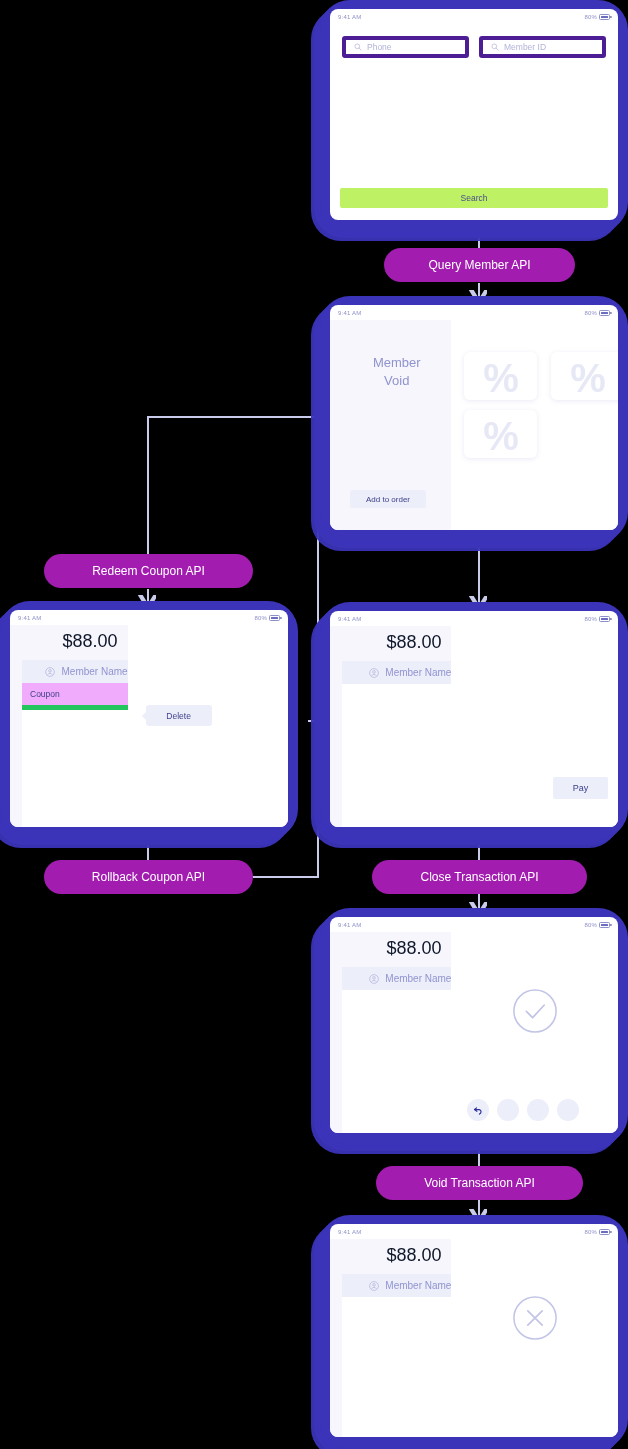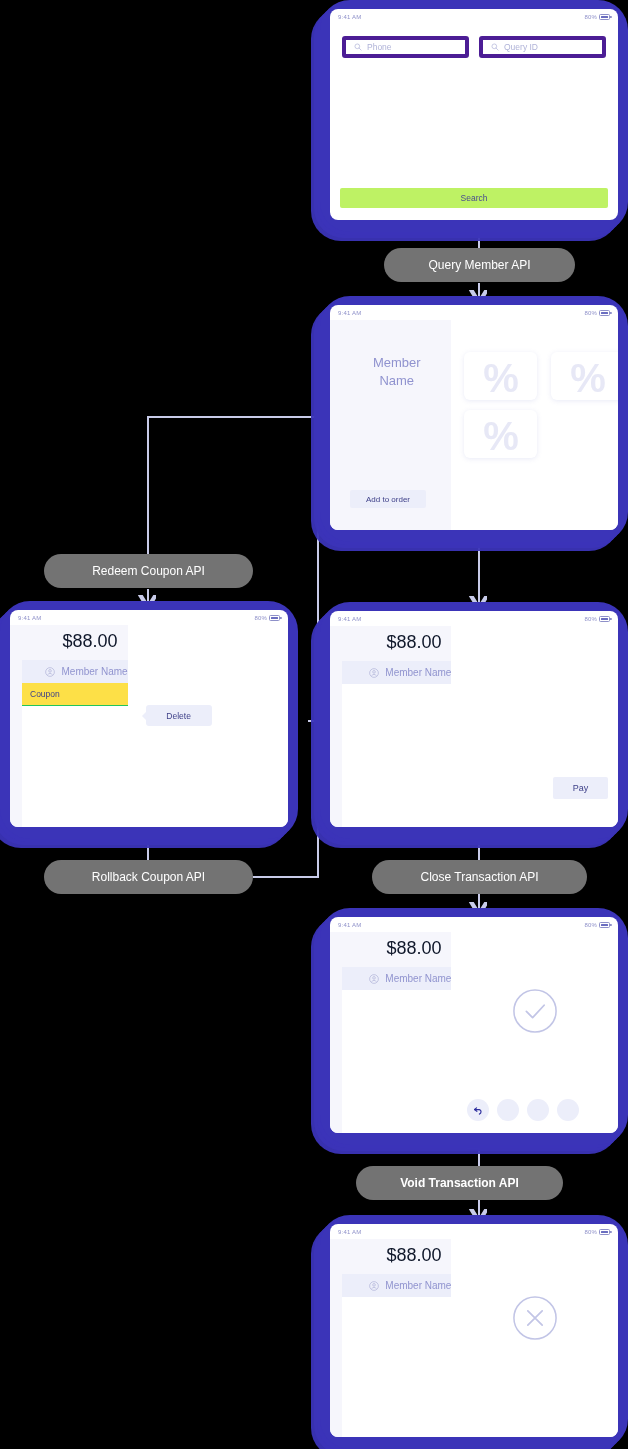--- a/index.html
+++ b/index.html
@@ -231,25 +231,25 @@
     align-items: center;
     gap: 6px;
     padding: 6px 0 6px 8px;
     background: #eceefa;
     font-size: 10px;
     color: #9194cf;
     justify-content: flex-end;
   }
   .person-ico { width: 10px; height: 10px; flex: 0 0 10px; }
   .line-item {
-    background: #fde047;
+    background: #f0abfc;
     padding: 6px 0 6px 8px;
     font-size: 8.5px;
     color: #3f4189;
-    border-bottom: 1px solid #22c55e;
+    border-bottom: 5px solid #22c55e;
   }
   .lp-fill { flex: 1; background: #ffffff; }
 
   .tooltip {
     position: absolute;
     height: 21px;
     background: #eceefa;
     border-radius: 3px;
     display: flex;
     align-items: center;
@@ -297,21 +297,21 @@
     background: #eceefa;
     display: flex;
     align-items: center;
     justify-content: center;
   }
 
   
   .api {
     position: absolute;
     height: 34px;
-    background: #737373;
+    background: #a21caf;
     border-radius: 17px;
     display: flex;
     align-items: center;
     justify-content: center;
     color: #ffffff;
     font-size: 12px;
     z-index: 20;
     padding: 16px 18px;
     box-sizing: border-box;
     white-space: nowrap;
@@ -378,21 +378,21 @@
           <circle cx="6.6" cy="6.6" r="4.7" fill="none" stroke="#b0b3d8" stroke-width="1.4"></circle>
           <line x1="10.2" y1="10.2" x2="14.2" y2="14.2" stroke="#b0b3d8" stroke-width="1.4" stroke-linecap="round"></line>
         </svg>
         <span class="ph">Phone</span>
       </div>
       <div class="search-box">
         <svg class="mag" viewBox="0 0 16 16">
           <circle cx="6.6" cy="6.6" r="4.7" fill="none" stroke="#b0b3d8" stroke-width="1.4"></circle>
           <line x1="10.2" y1="10.2" x2="14.2" y2="14.2" stroke="#b0b3d8" stroke-width="1.4" stroke-linecap="round"></line>
         </svg>
-        <span class="ph">Query ID</span>
+        <span class="ph">Member ID</span>
       </div>
     </div>
     <div class="search-btn">Search</div>
   </div>
 </div>
 
 <div class="api" style="left:384px; top:248px; width:191px;">Query Member API</div>
 
 <div class="device" style="left:320px; top:296px; width:308px; height:246px;">
   <div class="stack s1"></div>
@@ -404,21 +404,21 @@
       <span>9:41 AM</span>
       <span class="right">
         <span>80%</span>
         <span class="batt"></span>
       </span>
     </div>
     <div class="split">
       <div class="leftpane">
         <div class="member-name">
           <div>Member</div>
-          <div>Name</div>
+          <div>Void</div>
         </div>
         <div class="add-order">Add to order</div>
       </div>
       <div class="rightpane">
         <div class="coupons">
           <div class="coupon-card">
               <span class="pct">%</span>
             </div>
           <div class="coupon-card">
               <span class="pct">%</span>
@@ -544,21 +544,21 @@
           </div>
           <div class="act"></div>
           <div class="act"></div>
           <div class="act"></div>
         </div>
       </div>
     </div>
   </div>
 </div>
 
-<div class="api" style="left:356px; top:1166px; width:207px;font-weight:bold;">Void Transaction API</div>
+<div class="api" style="left:376px; top:1166px; width:207px;">Void Transaction API</div>
 
 <div class="device" style="left:320px; top:1215px; width:308px; height:234px;">
   <div class="stack s1"></div>
   <div class="stack s2"></div>
   <div class="stack s3"></div>
   <div class="bezel"></div>
   <div class="screen">
     <div class="statusbar">
       <span>9:41 AM</span>
       <span class="right">

